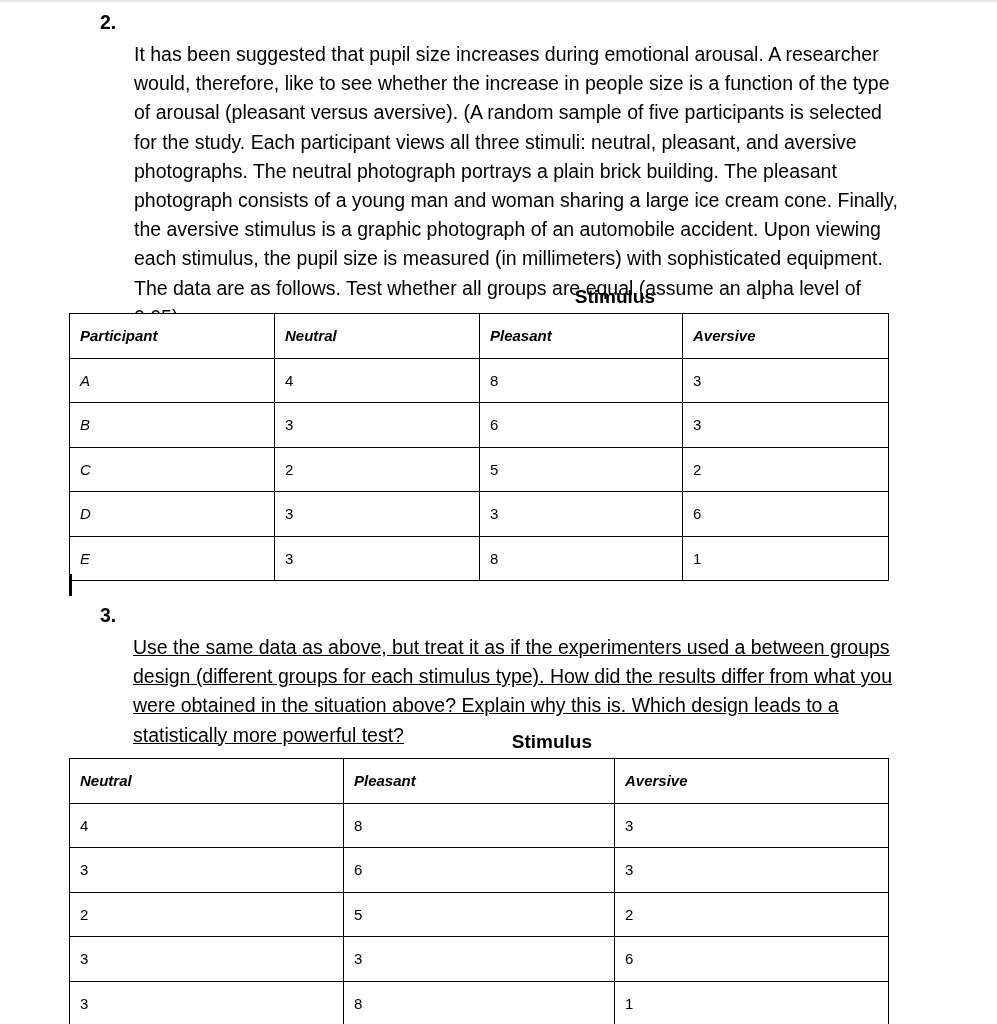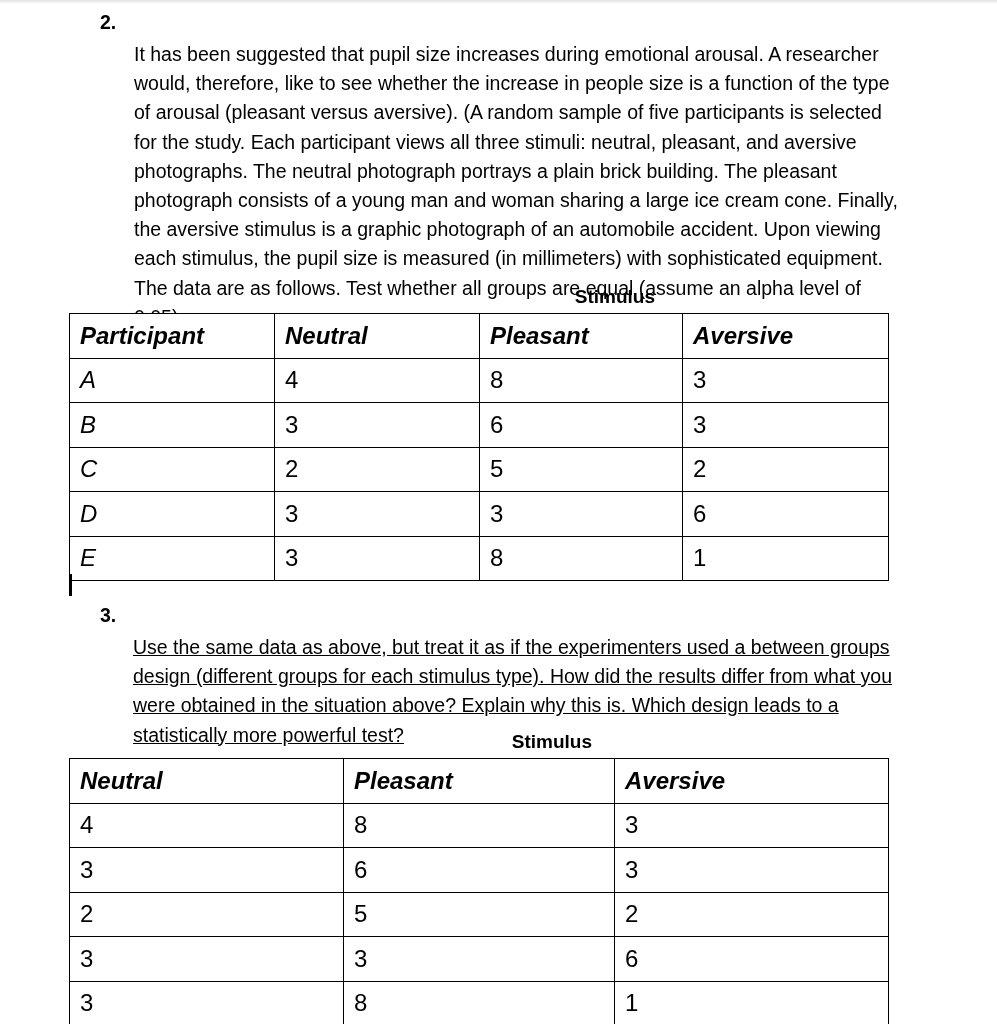--- a/index.html
+++ b/index.html
@@ -84,21 +84,21 @@
   
   table.data-table {
     position: absolute;
     border-collapse: collapse;
     table-layout: fixed;
     background: #ffffff;
   }
   table.data-table td,
   table.data-table th {
     border: 1.6px solid #000000;
-    font-size: 24px;
+    font-size: 15px;
     padding: 0 0 0 10px;
     height: 43.5px;
     text-align: left;
     vertical-align: middle;
     font-weight: normal;
   }
   table.data-table th {
     font-weight: bold;
     font-style: italic;
   }

